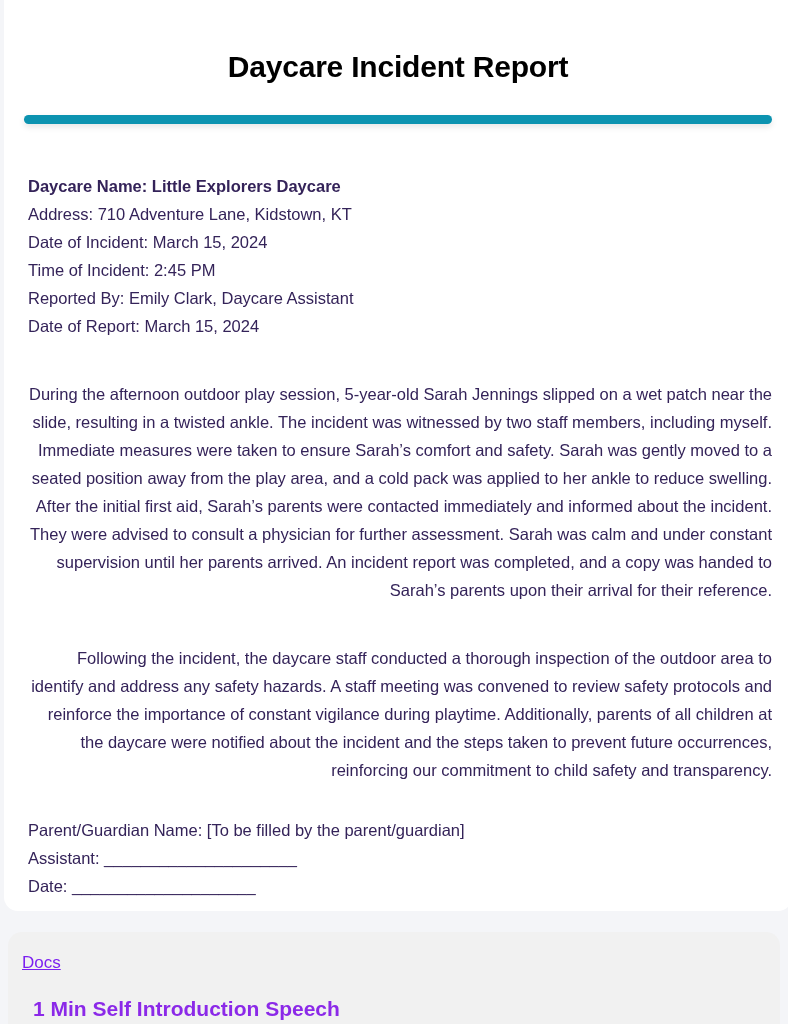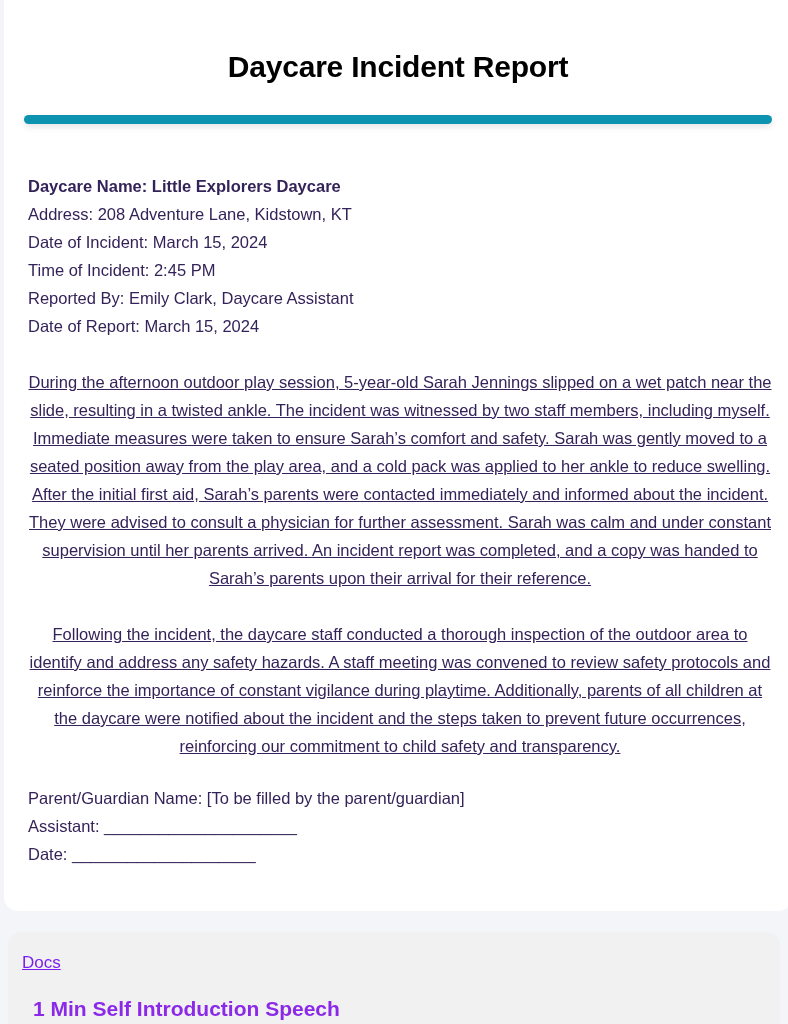--- a/index.html
+++ b/index.html
@@ -65,27 +65,26 @@
 
   .meta-line {
     margin: 0 0 0 0;
     white-space: nowrap;
   }
   .meta-line.bold {
     font-weight: bold;
   }
 
   .para {
-    margin: 28px 0 0 0;
-    text-align: center;
-    text-decoration: underline;
+    margin: 40px 0 0 0;
+    text-align: right;
   }
 
   .sig-block {
-    margin-top: 24px;
+    margin-top: 32px;
   }
   .sig-line {
     margin: 0;
   }
 
   
   .footer-panel {
     position: absolute;
     left: 8px;
     top: 932px;
@@ -128,21 +127,21 @@
     <h1 class="doc-title">Daycare Incident Report</h1>
 
     <div class="divider-wrap">
       <div class="divider-bar"></div>
     </div>
 
     <div class="doc-body">
 
       <div>
         <p class="meta-line bold">Daycare Name: Little Explorers Daycare</p>
-        <p class="meta-line">Address: 208 Adventure Lane, Kidstown, KT</p>
+        <p class="meta-line">Address: 710 Adventure Lane, Kidstown, KT</p>
         <p class="meta-line">Date of Incident: March 15, 2024</p>
         <p class="meta-line">Time of Incident: 2:45 PM</p>
         <p class="meta-line">Reported By: Emily Clark, Daycare Assistant</p>
         <p class="meta-line">Date of Report: March 15, 2024</p>
       </div>
 
       <p class="para">During the afternoon outdoor play session, 5-year-old Sarah Jennings slipped on a wet patch near the slide, resulting in a twisted ankle. The incident was witnessed by two staff members, including myself. Immediate measures were taken to ensure Sarah’s comfort and safety. Sarah was gently moved to a seated position away from the play area, and a cold pack was applied to her ankle to reduce swelling. After the initial first aid, Sarah’s parents were contacted immediately and informed about the incident. They were advised to consult a physician for further assessment. Sarah was calm and under constant supervision until her parents arrived. An incident report was completed, and a copy was handed to Sarah’s parents upon their arrival for their reference.</p>
       <p class="para">Following the incident, the daycare staff conducted a thorough inspection of the outdoor area to identify and address any safety hazards. A staff meeting was convened to review safety protocols and reinforce the importance of constant vigilance during playtime. Additionally, parents of all children at the daycare were notified about the incident and the steps taken to prevent future occurrences, reinforcing our commitment to child safety and transparency.</p>
 
       <div class="sig-block">

